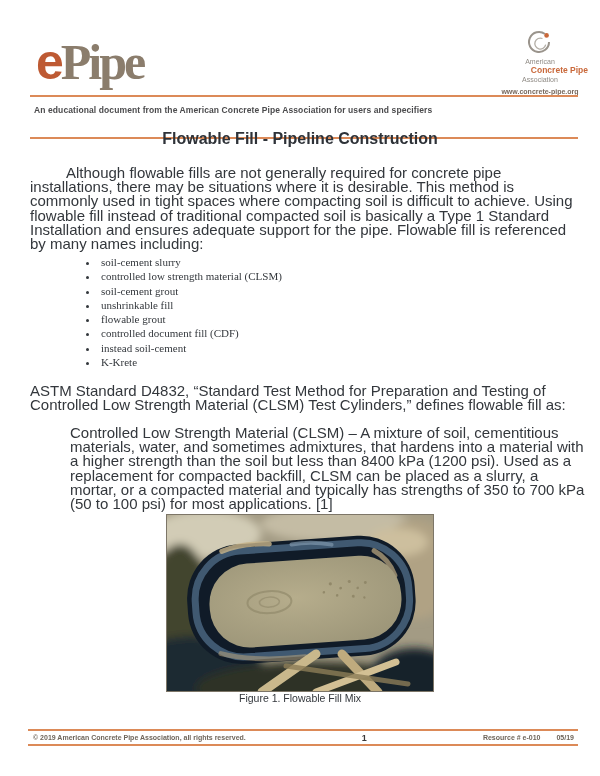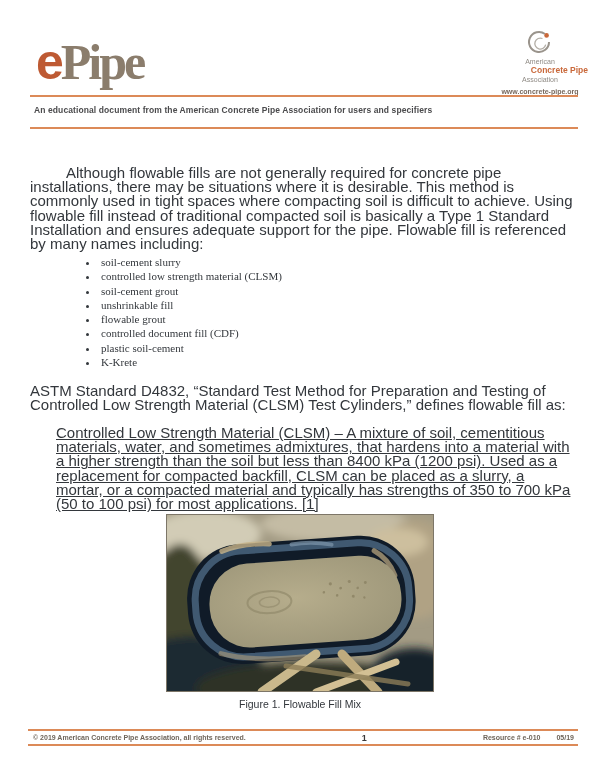--- a/index.html
+++ b/index.html
@@ -17,44 +17,44 @@
   .acpa-logo{
     position:absolute;left:492px;top:30px;width:96px;text-align:center;line-height:1.15;
   }
   .acpa-logo .swirl{display:block;margin:0 auto 2px auto;}
   .acpa-line1,.acpa-line3{font-size:7px;color:#8f8a84;}
   .acpa-line2{font-size:8.5px;font-weight:bold;color:#C9683A;text-align:right;}
   .acpa-web{font-size:7px;font-weight:bold;color:#77685C;margin-top:4px;}
   .tagline-bar{
     position:absolute;left:30px;top:95px;width:548px;
     border-top:2px solid #DC8A58;border-bottom:2px solid #DC8A58;
-    padding:2px 0 10px 4px;box-sizing:border-box;
+    padding:2px 0 20px 4px;box-sizing:border-box;
   }
   .tagline-bar span{font-size:8.5px;font-weight:bold;color:#4b4b4d;letter-spacing:0.1px;}
   
   .doc-title{
     position:absolute;left:0;top:130px;width:600px;text-align:center;
     font-size:16px;font-weight:bold;color:#2e3238;margin:0;
   }
   .para{
     position:absolute;left:30px;width:545px;margin:0;
     font-size:15px;line-height:14.2px;color:#33373c;
   }
   .para-intro{top:166px;text-indent:36px;}
   .bullets{
     position:absolute;left:81px;top:255px;margin:0;padding:0 0 0 18px;
     font-size:11px;line-height:14.3px;color:#33373c;font-family:Liberation Serif, serif;
   }
   .bullets li{margin:0;padding-left:2px;}
   .para-astm{top:384px;}
-  .para-quote{left:56px;top:426px;width:516px;text-decoration:underline;}
+  .para-quote{left:70px;top:426px;width:516px;}
   
   .figure-wrap{position:absolute;left:0;top:514px;width:600px;text-align:center;margin:0;}
   .figure-wrap svg{display:block;margin:0 auto;}
-  .figure-caption{display:block;margin-top:6px;font-size:10.5px;color:#33373c;}
+  .figure-caption{display:block;font-size:10.5px;color:#33373c;}
   
   .doc-footer{
     position:absolute;left:28px;top:729px;width:550px;height:17px;
     border-top:2px solid #DC8A58;border-bottom:2px solid #DC8A58;
     box-sizing:border-box;display:flex;align-items:center;
     font-size:7px;font-weight:bold;color:#6e655a;
   }
   .footer-left{flex:0 0 auto;padding-left:5px;}
   .footer-center{flex:1 1 auto;text-align:center;font-size:9px;color:#3a3a3a;}
   .footer-right{flex:0 0 auto;padding-right:4px;display:flex;gap:16px;}
@@ -77,31 +77,32 @@
     <div class="acpa-line1">American</div>
     <div class="acpa-line2">Concrete Pipe</div>
     <div class="acpa-line3">Association</div>
     <div class="acpa-web">www.concrete-pipe.org</div>
   </div>
 
   <div class="tagline-bar">
     <span>An educational document from the American Concrete Pipe Association for users and specifiers</span>
   </div>
 
+  <h1 class="doc-title">Flowable Fill - Pipeline Construction</h1>
 
   <p class="para para-intro">Although flowable fills are not generally required for concrete pipe installations, there may be situations where it is desirable. This method is commonly used in tight spaces where compacting soil is difficult to achieve. Using flowable fill instead of traditional compacted soil is basically a Type 1 Standard Installation and ensures adequate support for the pipe. Flowable fill is referenced by many names including:</p>
 
   <ul class="bullets">
       <li>soil-cement slurry</li>
       <li>controlled low strength material (CLSM)</li>
       <li>soil-cement grout</li>
       <li>unshrinkable fill</li>
       <li>flowable grout</li>
       <li>controlled document fill (CDF)</li>
-      <li>plastic soil-cement</li>
+      <li>instead soil-cement</li>
       <li>K-Krete</li>
     </ul>
 
   <p class="para para-astm">ASTM Standard D4832, “Standard Test Method for Preparation and Testing of Controlled Low Strength Material (CLSM) Test Cylinders,” defines flowable fill as:</p>
 
   <p class="para para-quote">Controlled Low Strength Material (CLSM) – A mixture of soil, cementitious materials, water, and sometimes admixtures, that hardens into a material with a higher strength than the soil but less than 8400 kPa (1200 psi). Used as a replacement for compacted backfill, CLSM can be placed as a slurry, a mortar, or a compacted material and typically has strengths of 350 to 700 kPa (50 to 100 psi) for most applications. [1]</p>
 
   <figure class="figure-wrap">
     <svg width="268" height="178" viewBox="0 0 268 178" role="img">
       <defs>

